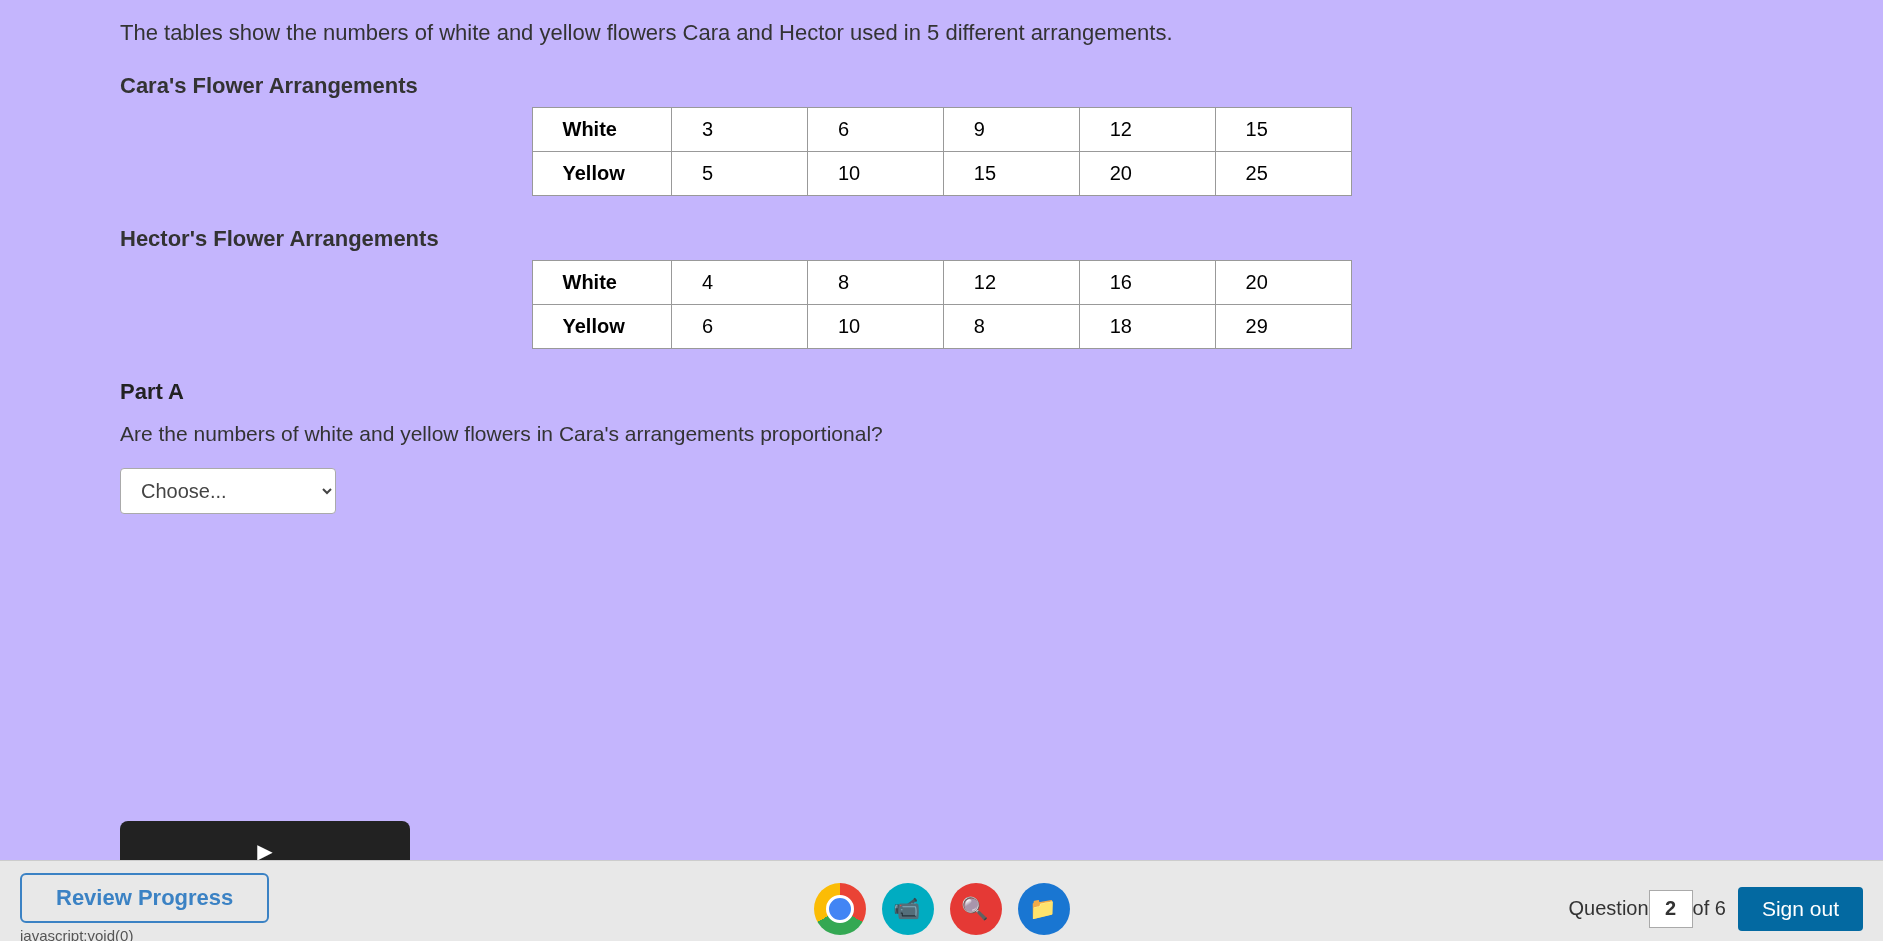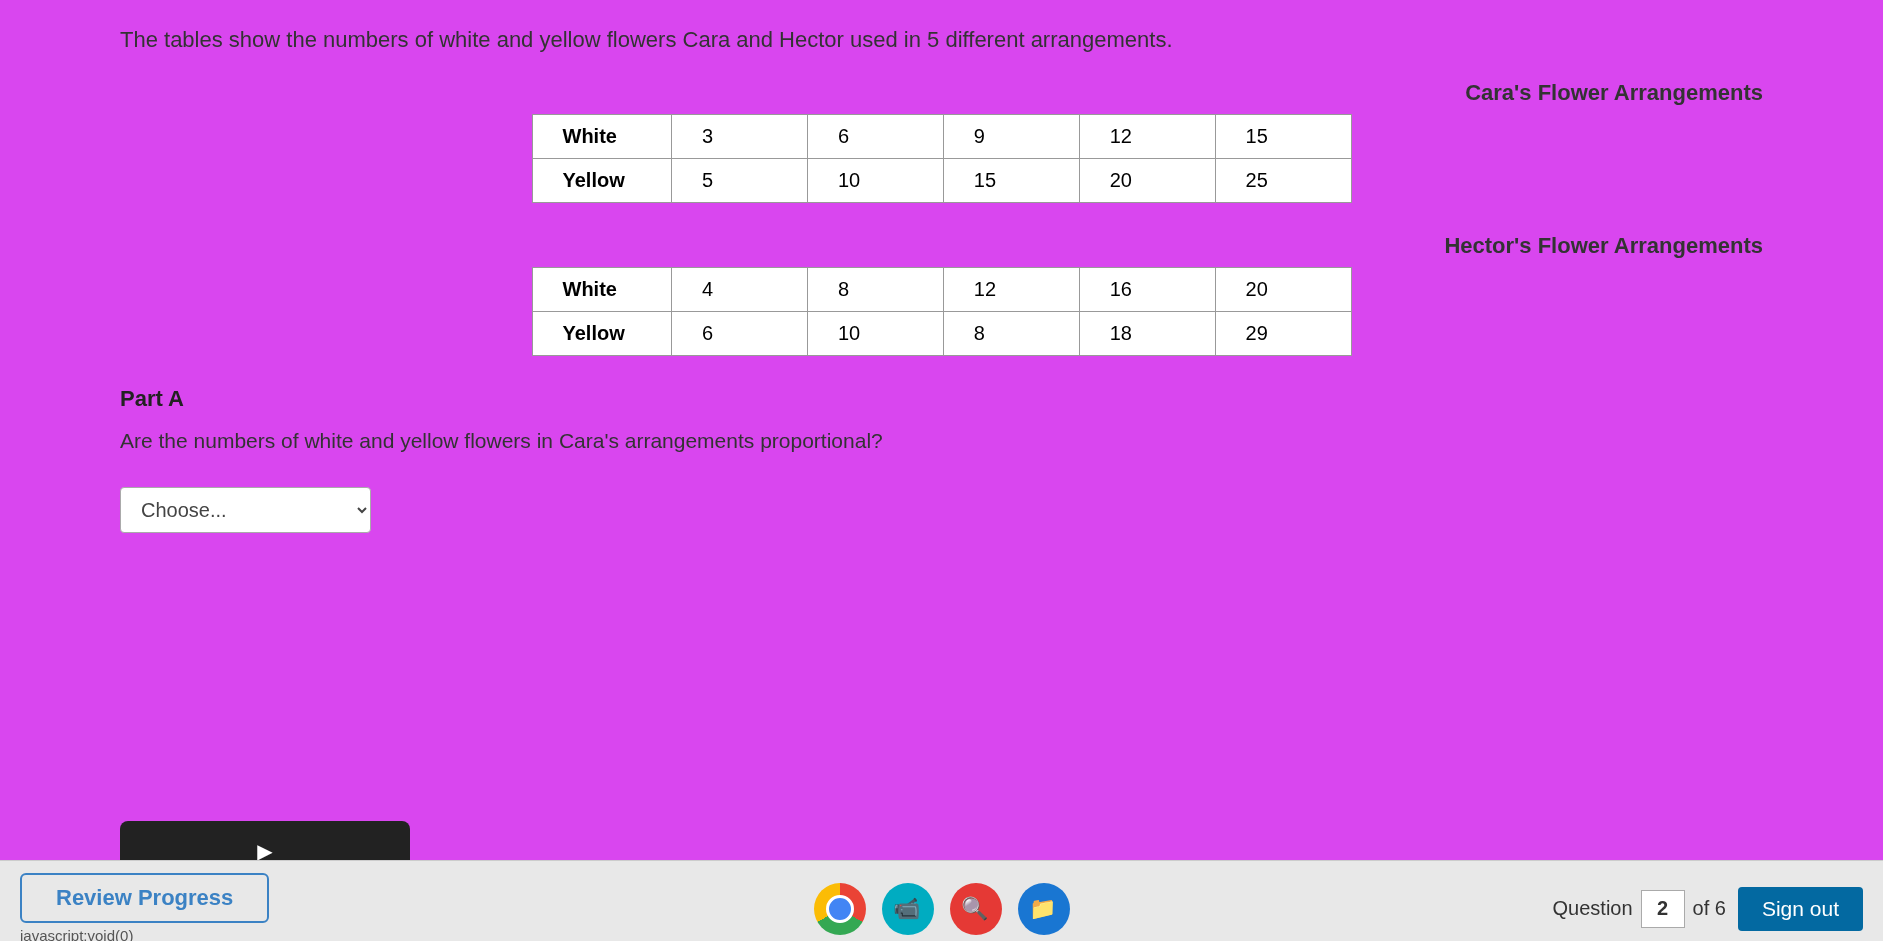--- a/index.html
+++ b/index.html
@@ -6,42 +6,42 @@
 
     body {
       font-family: Arial, sans-serif;
       background-color: #d0d0d0;
       width: 1883px;
       min-height: 941px;
       overflow: hidden;
     }
 
     .main-content {
-      background-color: #d946ef;
+      background-color: #c4b5fd;
       width: 100%;
       min-height: 860px;
-      padding: 25px 120px 20px 120px;
+      padding: 18px 120px 20px 120px;
     }
 
     .intro-text {
       font-size: 22px;
       color: #333;
       margin-bottom: 24px;
       line-height: 1.4;
     }
 
     .table-section {
       margin-bottom: 30px;
     }
 
     .table-title {
       font-size: 22px;
       font-weight: bold;
       color: #333;
-      text-align: right;
+      text-align: left;
       margin-bottom: 8px;
     }
 
     .flower-table {
       border-collapse: collapse;
       margin: 0 auto;
       min-width: 820px;
     }
 
     .flower-table td {
@@ -74,24 +74,23 @@
       line-height: 1.4;
     }
 
     .choose-select {
       border: 1.5px solid #aaa;
       border-radius: 4px;
       padding: 10px 16px;
       font-size: 20px;
       color: #444;
       background: #fff;
-      width: 251px;
+      width: 216px;
       cursor: pointer;
       appearance: auto;
-      margin-top: 12px;
     }
 
     .bottom-bar {
       background-color: #e8e8e8;
       border-top: 1px solid #ccc;
       padding: 12px 20px;
       display: flex;
       align-items: center;
       justify-content: space-between;
       width: 100%;
@@ -170,21 +169,21 @@
     .bottom-right {
       display: flex;
       align-items: center;
       gap: 12px;
       margin-left: auto;
     }
 
     .question-nav {
       display: flex;
       align-items: center;
-      gap: 8px;
+      gap: 0;
       font-size: 20px;
       color: #333;
     }
 
     .question-number-box {
       border: 1.5px solid #aaa;
       background: #fff;
       width: 44px;
       height: 38px;
       display: flex;

